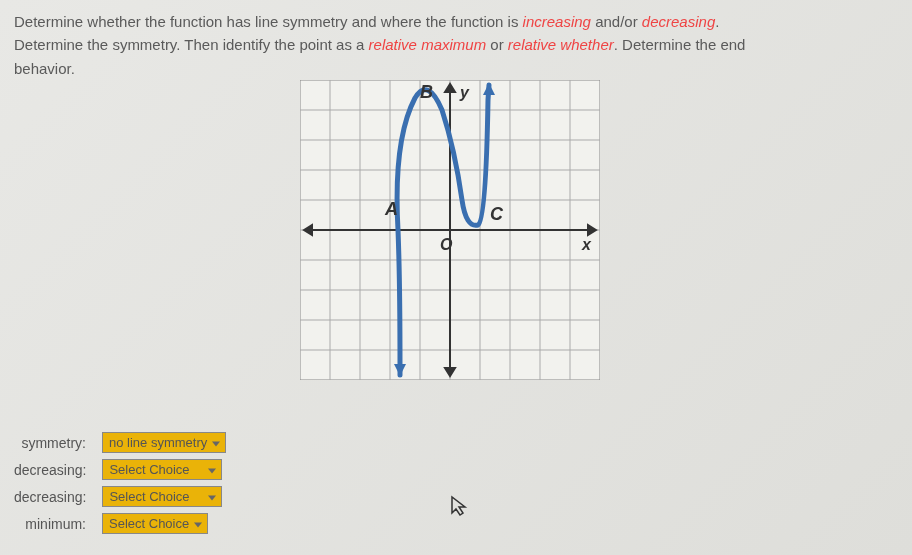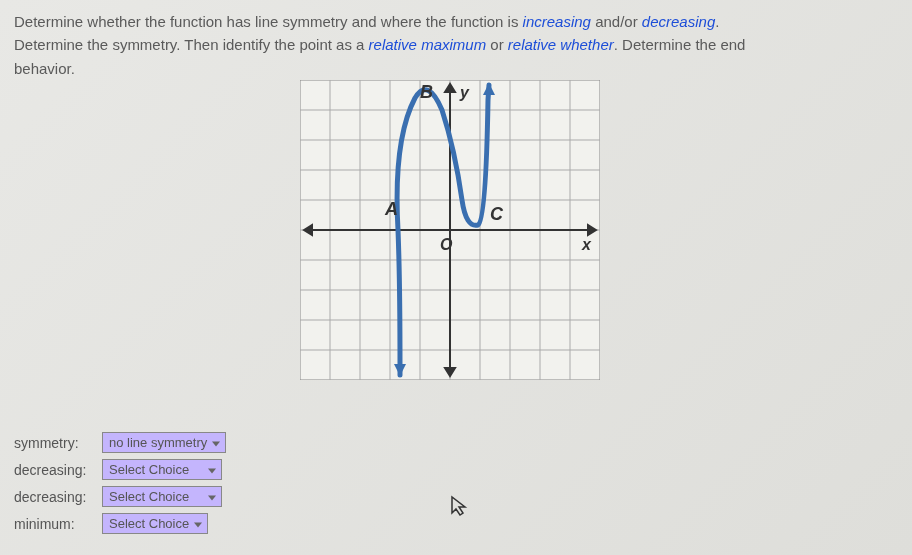--- a/index.html
+++ b/index.html
@@ -13,21 +13,21 @@
     position: relative;
   }
   .question-text {
     padding: 10px 14px 4px 14px;
     font-size: 15px;
     line-height: 1.55;
     color: #5a5a5a;
   }
   .question-text em {
     font-style: italic;
-    color: #1d4ed8;
+    color: #ef4444;
   }
   .graph-container {
     position: absolute;
     left: 300px;
     top: 80px;
     width: 340px;
     height: 340px;
   }
   .graph-grid {
     width: 300px;
@@ -39,27 +39,27 @@
     top: 432px;
     font-size: 14px;
     color: #555;
   }
   .answer-row {
     display: flex;
     align-items: center;
     margin-bottom: 6px;
   }
   .answer-label {
-    text-align: left;
+    text-align: right;
     min-width: 88px;
-    padding-right: 3px;
+    padding-right: 16px;
   }
   .select-box {
     border: 1px solid #888;
-    background: #c4b5fd;
+    background: #eab308;
     padding: 2px 18px 2px 6px;
     font-size: 13px;
     color: #555;
     position: relative;
     min-width: 120px;
     cursor: pointer;
   }
   .select-box::after {
     content: "";
     position: absolute;

